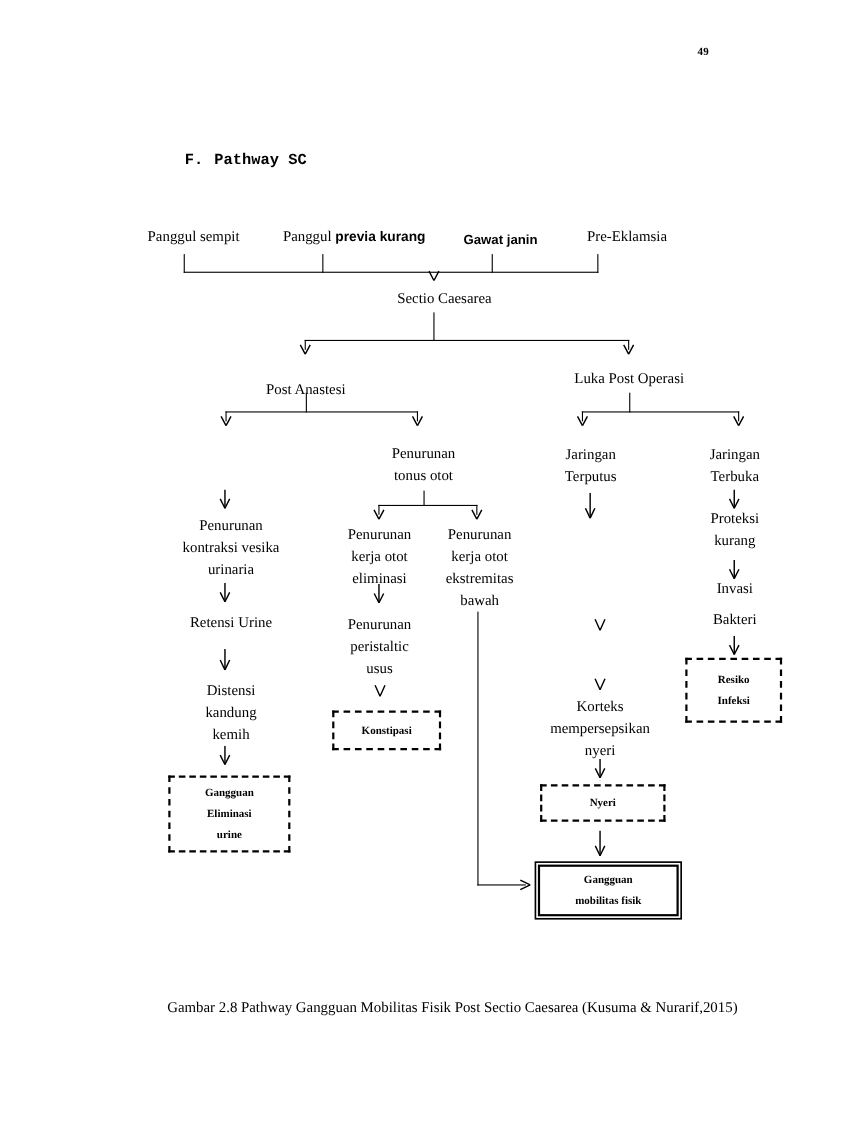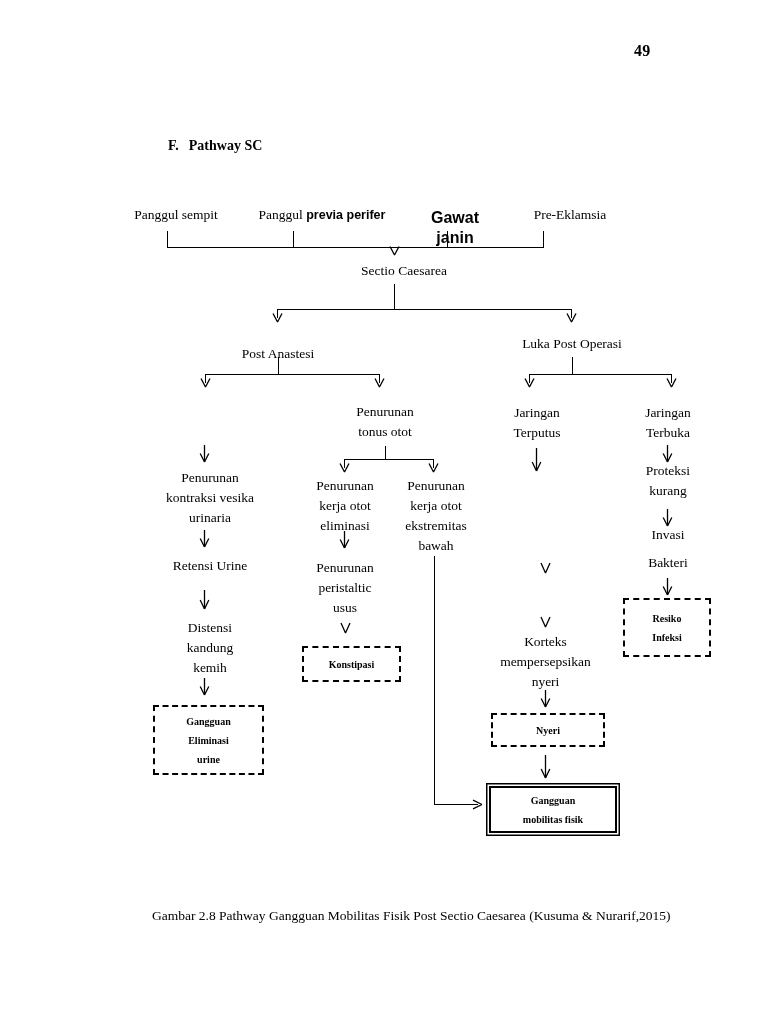--- a/index.html
+++ b/index.html
@@ -21,49 +21,49 @@
     inset: 0;
   }
 
   
   .page-number {
     position: absolute;
     left: 634px;
     top: 42px;
     font-family: "Liberation Serif", serif;
     font-weight: bold;
-    font-size: 16px;
+    font-size: 10px;
     letter-spacing: 0.3px;
   }
 
   
   .section-heading {
     position: absolute;
     left: 168px;
     top: 138px;
-    font-family: Liberation Serif, serif;
+    font-family: Liberation Mono, monospace;
     font-weight: bold;
     font-size: 14px;
   }
   .section-heading .sh-letter { margin-right: 10px; }
 
   
   .node {
     position: absolute;
     text-align: center;
     font-family: "Liberation Serif", "DejaVu Serif", serif;
     font-size: 13.5px;
     line-height: 20px;
     color: #000;
     white-space: pre-line;
   }
   .node.sans {
     font-family: "Liberation Sans", "DejaVu Sans", sans-serif;
     font-weight: bold;
-    font-size: 16px;
+    font-size: 12px;
   }
   .node.mixed .serif-part {
     font-family: "Liberation Serif", serif;
     font-weight: normal;
   }
   .node.mixed .sans-part {
     font-family: "Liberation Sans", sans-serif;
     font-weight: bold;
     font-size: 12.5px;
   }
@@ -124,21 +124,21 @@
 <div class="page">
 
   <div class="page-number">49</div>
 
   <div class="section-heading">
     <span class="sh-letter">F.</span><span>Pathway SC</span>
   </div>
 
   <div class="node" style="left:124px; top:205px; width:104px;">Panggul sempit</div>
 
-  <div class="node mixed" style="left:247px; top:205px; width:150px;"><span class="serif-part">Panggul </span><span class="sans-part">previa perifer</span></div>
+  <div class="node mixed" style="left:247px; top:205px; width:150px;"><span class="serif-part">Panggul </span><span class="sans-part">previa kurang</span></div>
 
   <div class="node sans" style="left:415px; top:208px; width:80px;">Gawat janin</div>
 
   <div class="node" style="left:524px; top:205px; width:92px;">Pre-Eklamsia</div>
 
   <div class="ln v" style="left:167px; top:231px; height:17px;"></div>
   <div class="ln v" style="left:293px; top:231px; height:17px;"></div>
   <div class="ln v" style="left:447px; top:231px; height:17px;"></div>
   <div class="ln v" style="left:543px; top:231px; height:17px;"></div>
   <div class="ln h" style="left:167px; top:247px; width:377px;"></div>

